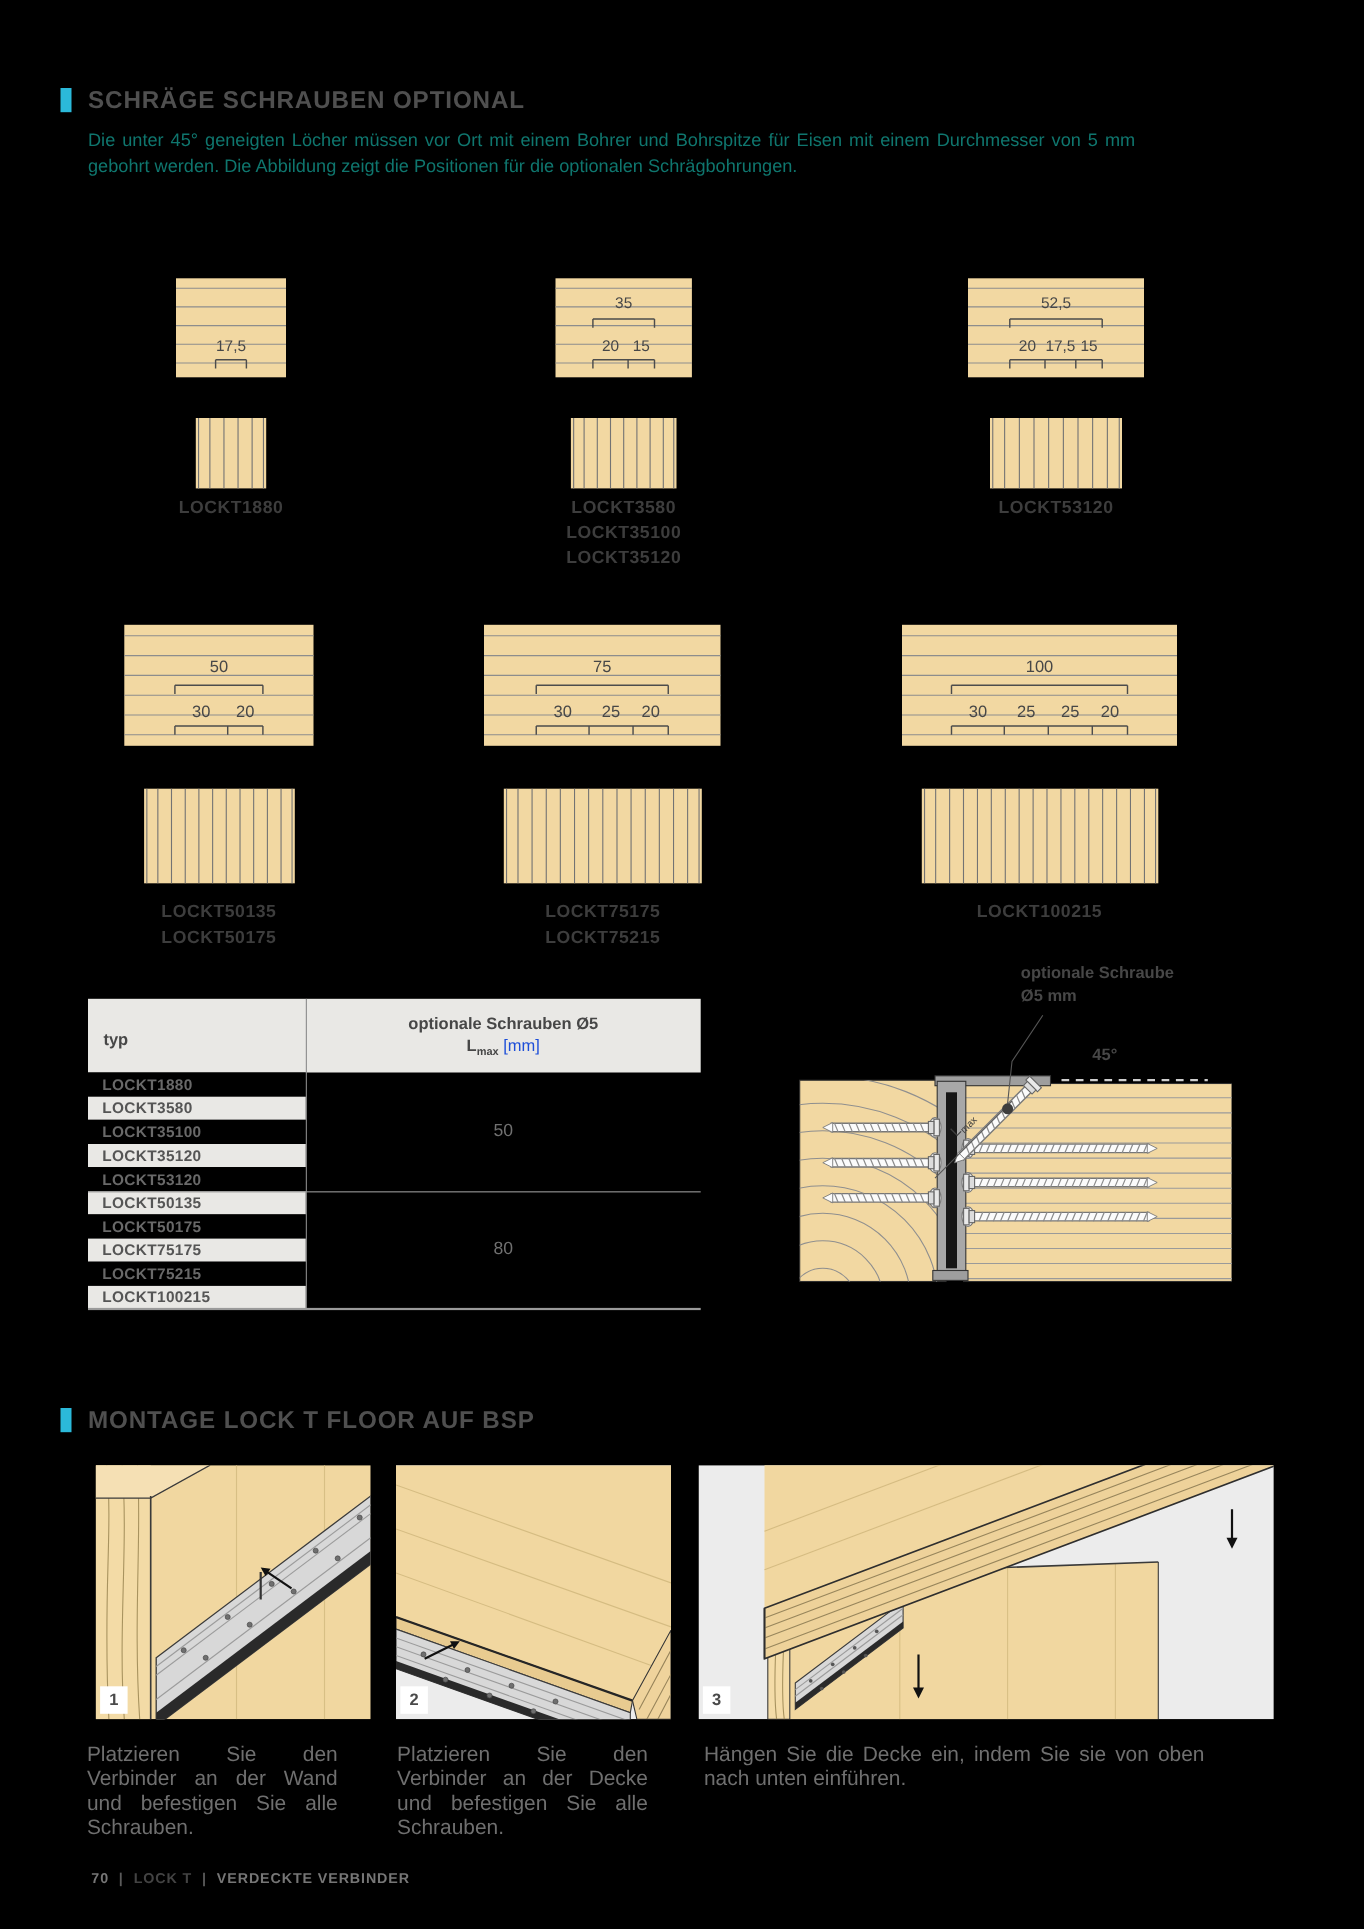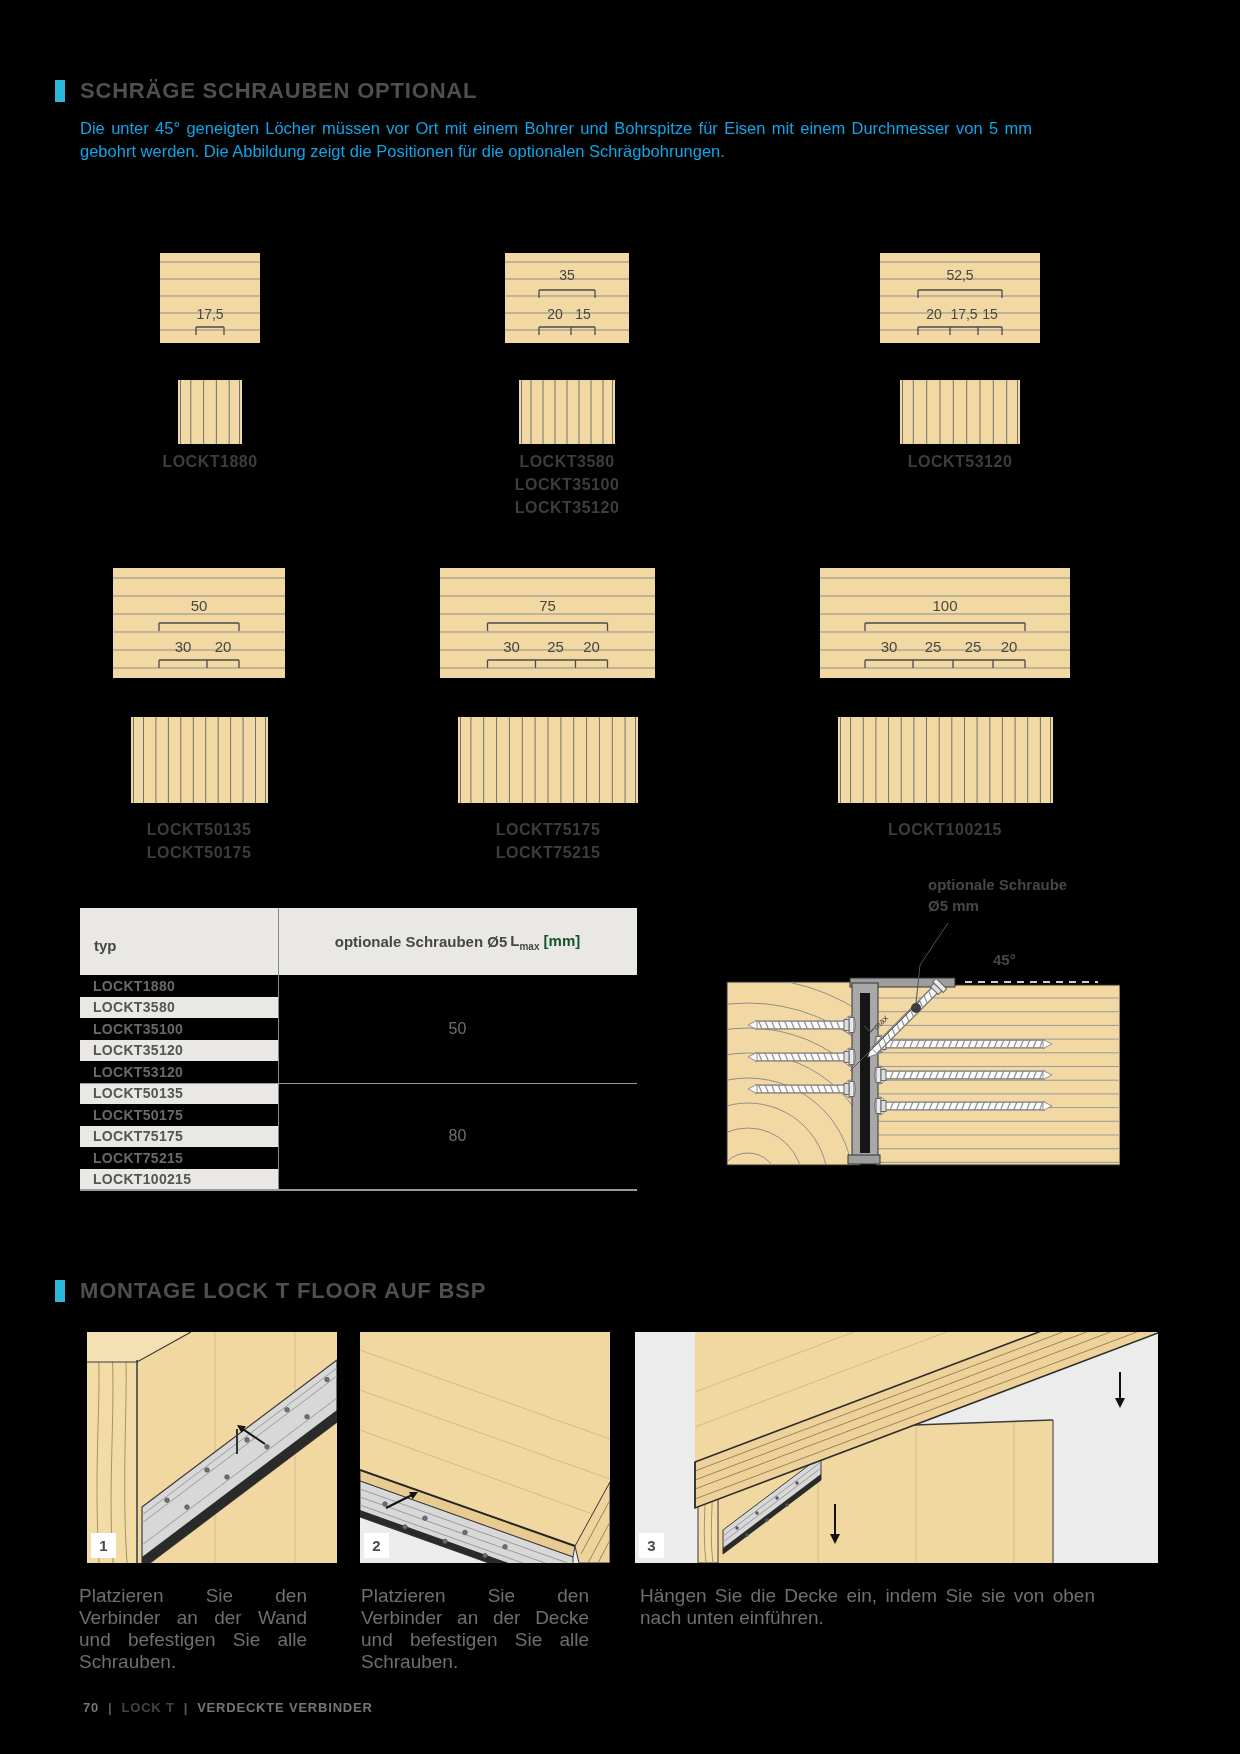--- a/index.html
+++ b/index.html
@@ -1,32 +1,32 @@
 <!DOCTYPE html>
 <html><head>
 <meta charset="utf-8">
 <style>
   html,body{margin:0;padding:0;background:#000;}
   .page{position:relative;width:1240px;height:1754px;background:#000;overflow:hidden;
         font-family:"Liberation Sans","DejaVu Sans",sans-serif;}
   .sec-header{position:absolute;display:flex;align-items:center;gap:15px;}
   .bullet{width:10px;height:22px;flex:0 0 10px;}
   .sec-title{color:#4f4f4f;font-size:22px;font-weight:bold;letter-spacing:0.8px;white-space:nowrap;}
-  .para{position:absolute;color:#0ea5e9;font-size:16.5px;line-height:1.42;text-align:justify;}
+  .para{position:absolute;color:#0f766e;font-size:16.5px;line-height:1.42;text-align:justify;}
   .dlabel{position:absolute;width:230px;text-align:center;color:#3d3d3d;font-size:16px;
           font-weight:bold;letter-spacing:0.5px;line-height:23px;}
   .svg-layer{position:absolute;left:0;top:0;}
   
   .typ-table{position:absolute;left:80px;top:908px;width:557px;height:284px;}
   .thead{position:absolute;left:0;top:0;width:557px;height:67px;background:#e9e8e5;}
   .th1{position:absolute;left:14px;top:0;height:75px;display:flex;align-items:center;
        color:#474747;font-size:15px;font-weight:bold;}
-  .th2{position:absolute;left:198px;top:0;width:359px;height:67px;display:flex;
+  .th2{position:absolute;left:198px;top:0;width:359px;height:67px;display:flex;flex-direction:column;
        align-items:center;justify-content:center;color:#474747;font-size:15px;font-weight:bold;gap:3px;}
-  .th2 .unit{font-weight:bold;color:#14532d;}
+  .th2 .unit{font-weight:normal;color:#1d4ed8;}
   sub{font-size:10px;}
   .trows{position:absolute;left:0;top:67px;width:557px;}
   .trow{width:198px;height:21.5px;display:flex;align-items:center;padding-left:13px;box-sizing:border-box;
         font-size:14px;font-weight:bold;letter-spacing:0.3px;}
   .trow.dark{background:#000;color:#696969;}
   .trow.light{background:#e9e8e5;color:#555;}
   .tdivider{position:absolute;left:198px;top:0;width:1px;height:282px;background:#8a8a8a;}
   .tsep{position:absolute;left:0;width:557px;height:1px;background:#9a9a9a;}
   .tval{position:absolute;left:198px;width:359px;display:flex;align-items:center;justify-content:center;
         color:#707070;font-size:16px;}

